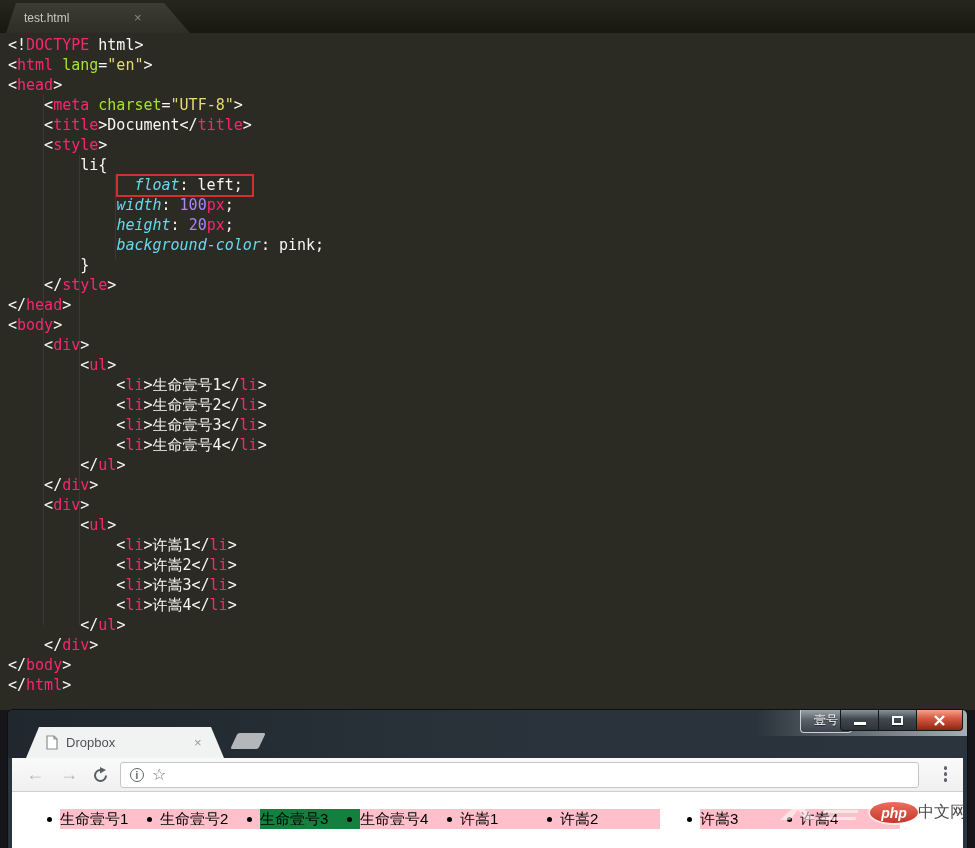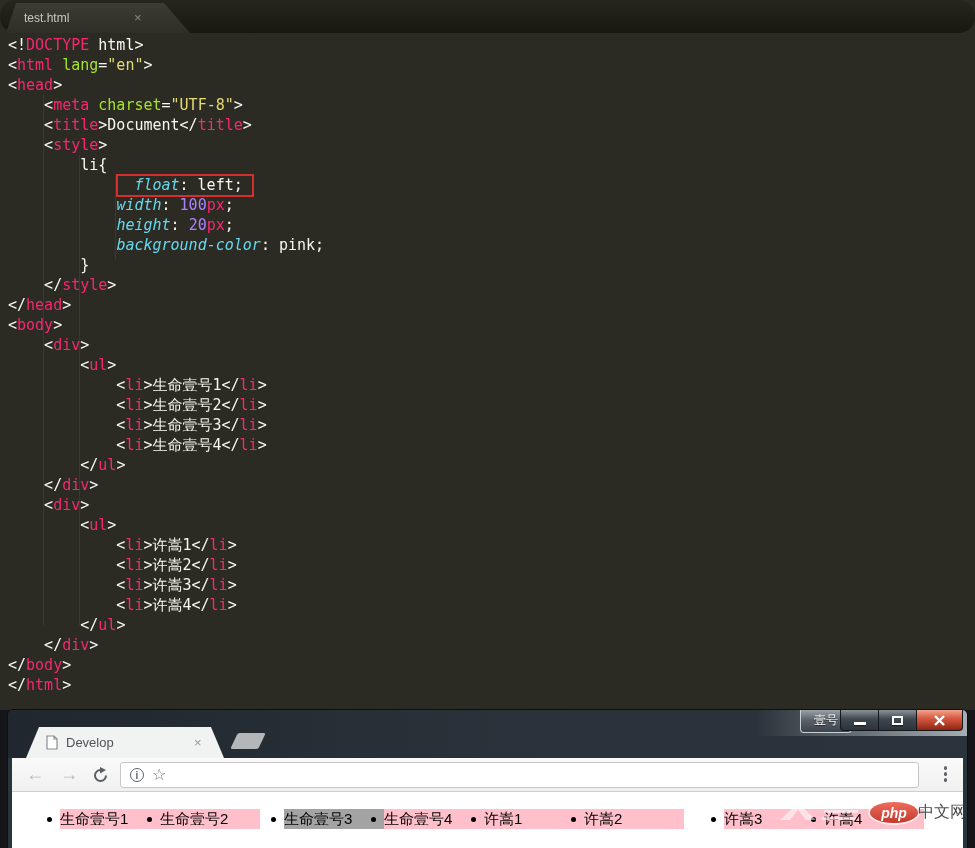--- a/index.html
+++ b/index.html
@@ -4,21 +4,21 @@
 <style>
   * { box-sizing: border-box; }
   html,body { margin:0; padding:0; }
   body {
     width:975px; height:848px; position:relative; overflow:hidden;
     background:#15151a; font-family:"Liberation Sans", sans-serif;
   }
 
   
   #editor { position:absolute; left:0; top:0; width:975px; height:710px; background:#2b2b24; }
-  #ed-tabbar { position:relative; height:33px; background:linear-gradient(#26261f,#18180f);border-radius:16px; }
+  #ed-tabbar { position:relative; height:33px; background:linear-gradient(#26261f,#18180f); }
   #ed-tab {
     position:absolute; left:6px; top:3px; width:184px; height:30px;
     background:linear-gradient(#3c3c34,#2e2e27);
     clip-path:polygon(0 100%, 10px 0, 158px 0, 184px 100%);
     color:#c9c9bf; font-size:12px; line-height:30px; padding-left:18px;
   }
   #ed-tab .tab-close { position:absolute; left:128px; top:0; color:#8a8a80; font-size:13px; }
   .guide { position:absolute; width:1px; background:rgba(255,255,255,.07); }
 
   #code-area {
@@ -152,21 +152,21 @@
           <line x1="11" y1="1" x2="2" y2="10" stroke="#fff" stroke-width="2.4"></line>
         </svg>
       </div>
     </div>
 
     <div class="chrome-tab">
       <svg class="favicon" width="12" height="15" viewBox="0 0 12 15">
         <path d="M1 1 h7 l3 3 v10 h-10 z" fill="#fff" stroke="#8a8d90" stroke-width="1.2"></path>
         <path d="M8 1 v3 h3" fill="none" stroke="#8a8d90" stroke-width="1.2"></path>
       </svg>
-      <span>Develop</span>
+      <span>Dropbox</span>
       <span class="tab-close">×</span>
     </div>
     <div class="newtab"></div>
   </div>
 
   <div id="win-body">
     <div class="toolbar">
       <span class="nav-ico ico-back">←</span>
       <span class="nav-ico ico-fwd">→</span>
       <span class="nav-ico ico-reload">
@@ -183,21 +183,21 @@
           <i></i>
           <i></i>
           <i></i>
         </span>
     </div>
 
     <div class="page">
       <div class="float-row">
           <span class="float-item" style="background: rgb(255, 192, 203);"><span class="bullet"></span><span>生命壹号1</span></span>
           <span class="float-item" style="background: rgb(255, 192, 203);"><span class="bullet"></span><span>生命壹号2</span></span>
-          <span class="float-item" style="background: #a3a3a3; margin-left: 24px;"><span class="bullet"></span><span>生命壹号3</span></span>
+          <span class="float-item" style="background: #15803d;"><span class="bullet"></span><span>生命壹号3</span></span>
           <span class="float-item" style="background: rgb(255, 192, 203);"><span class="bullet"></span><span>生命壹号4</span></span>
           <span class="float-item" style="background: rgb(255, 192, 203);"><span class="bullet"></span><span>许嵩1</span></span>
           <span class="float-item" style="background: rgb(255, 192, 203);"><span class="bullet"></span><span>许嵩2</span></span>
           <span class="float-item" style="background: rgb(255, 192, 203); margin-left: 40px;"><span class="bullet"></span><span>许嵩3</span></span>
           <span class="float-item" style="background: rgb(255, 192, 203);"><span class="bullet"></span><span>许嵩4</span></span>
         </div>
       <div class="ghost ghost-a"></div>
       <div class="ghost ghost-e"></div>
       <div class="php-wm">
         <span class="php-logo">php</span>

